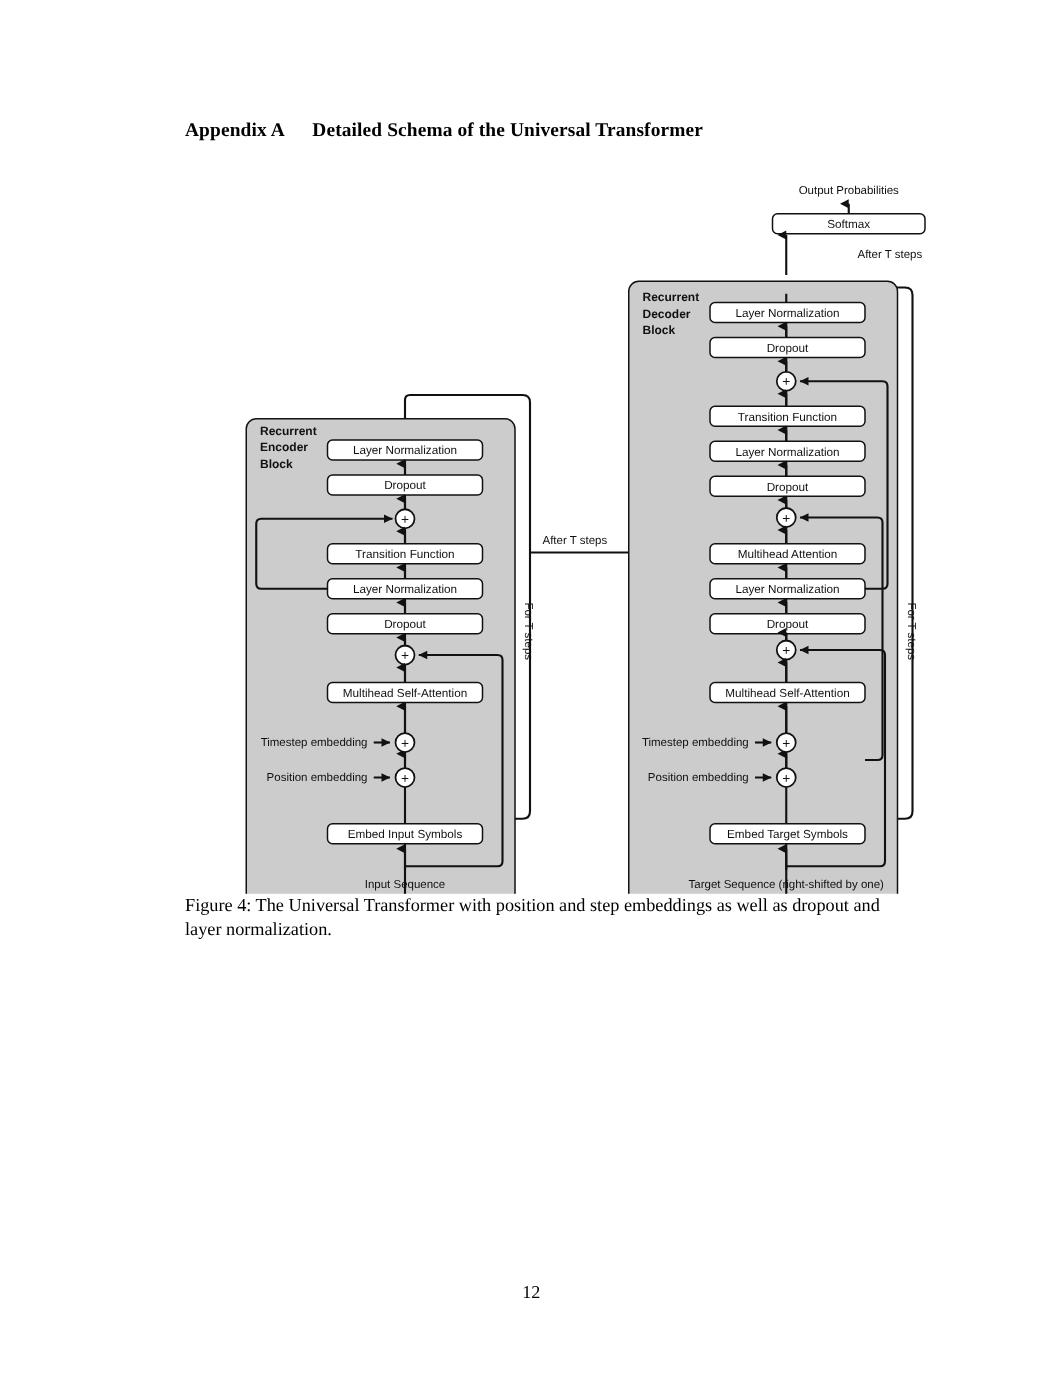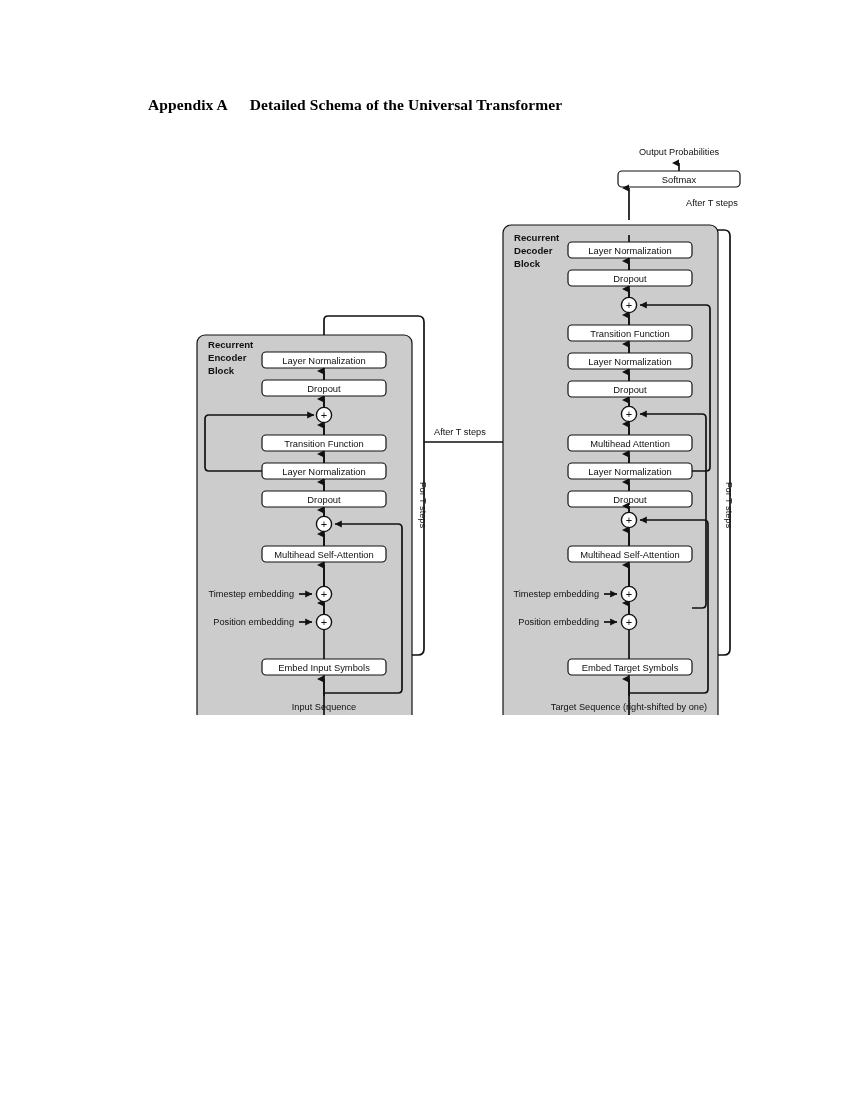--- a/index.html
+++ b/index.html
@@ -264,15 +264,17 @@
       <line x1="558" y1="492" x2="571" y2="492" stroke="#111111" stroke-width="1.7" marker-end="url(#arrowHead)"></line>
 
       <rect x="522" y="529" width="124" height="16" rx="4" ry="4" fill="#ffffff" stroke="#111111" stroke-width="1.2"></rect>
       <text class="dg-box-label" x="584" y="540.6" text-anchor="middle">Embed Target Symbols</text>
       <line x1="583" y1="566" x2="583" y2="549" stroke="#111111" stroke-width="1.7" marker-end="url(#arrowUp)"></line>
       <text class="dg-free-label" x="583" y="580" text-anchor="middle">Target Sequence (right-shifted by one)</text>
 
     </svg>
   </div>
 
-
+  <div class="caption">Figure 4: The Universal Transformer with position and step embeddings as well as dropout and layer normalization.</div>
+
+  <div class="page-number">12</div>
 
 </div>
 
 </body></html>

